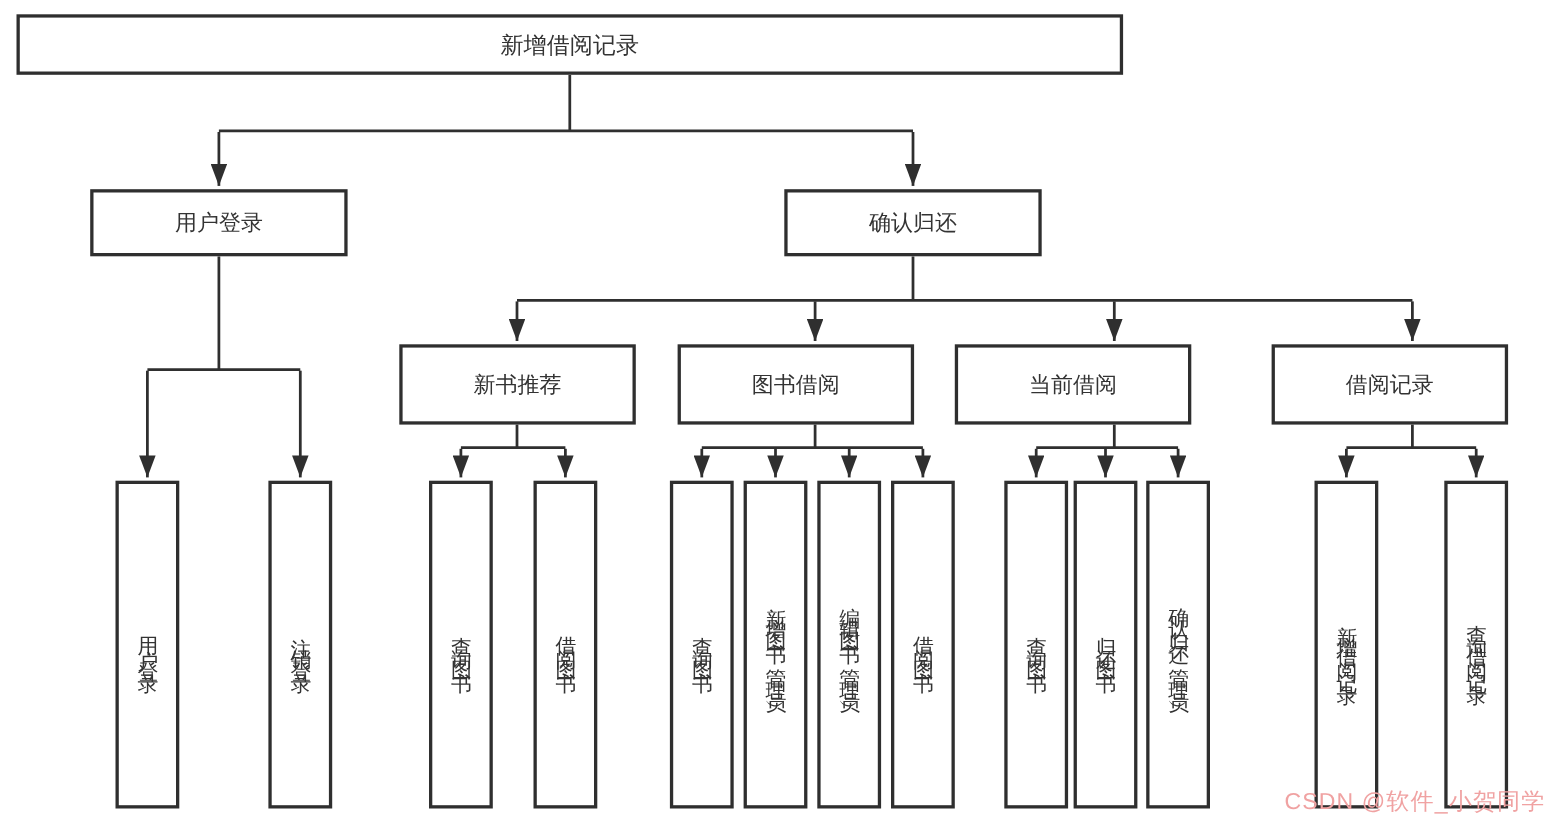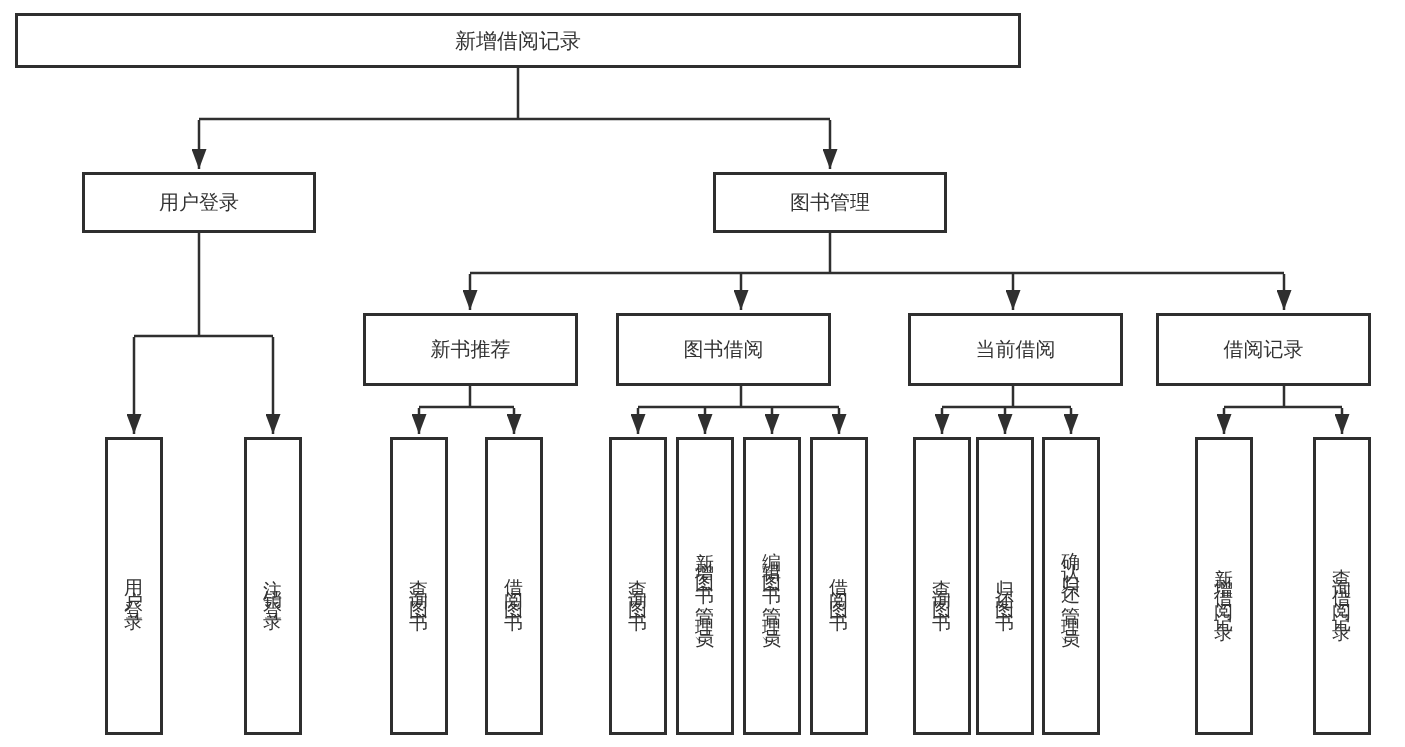--- a/index.html
+++ b/index.html
@@ -102,30 +102,30 @@
   </svg>
 
   <div class="node root">
     <span>新增借阅记录</span>
   </div>
 
   <div class="node branch" style="left:82px;">
     <span>用户登录</span>
   </div>
   <div class="node branch" style="left:713px;">
-    <span>图书管理</span>
+    <span>确认归还</span>
   </div>
 
   <div class="node sub" style="left:363px;">
     <span>新书推荐</span>
   </div>
   <div class="node sub" style="left:616px;">
     <span>图书借阅</span>
   </div>
-  <div class="node sub" style="left:908px;">
+  <div class="node sub" style="left:868px;">
     <span>当前借阅</span>
   </div>
   <div class="node sub" style="left:1156px;">
     <span>借阅记录</span>
   </div>
 
   <div class="node leaf" style="left:105px;">
     <span class="vtxt">用户登录</span>
   </div>
   <div class="node leaf" style="left:244px;">
@@ -162,14 +162,15 @@
     <span class="vtxt">确认归还（管理员）</span>
   </div>
 
   <div class="node leaf" style="left:1195px;">
     <span class="vtxt">新增借阅记录</span>
   </div>
   <div class="node leaf" style="left:1313px;">
     <span class="vtxt">查询借阅记录</span>
   </div>
 
+  <div class="watermark">CSDN @软件_小贺同学</div>
 
 </div>
 
 </body></html>

